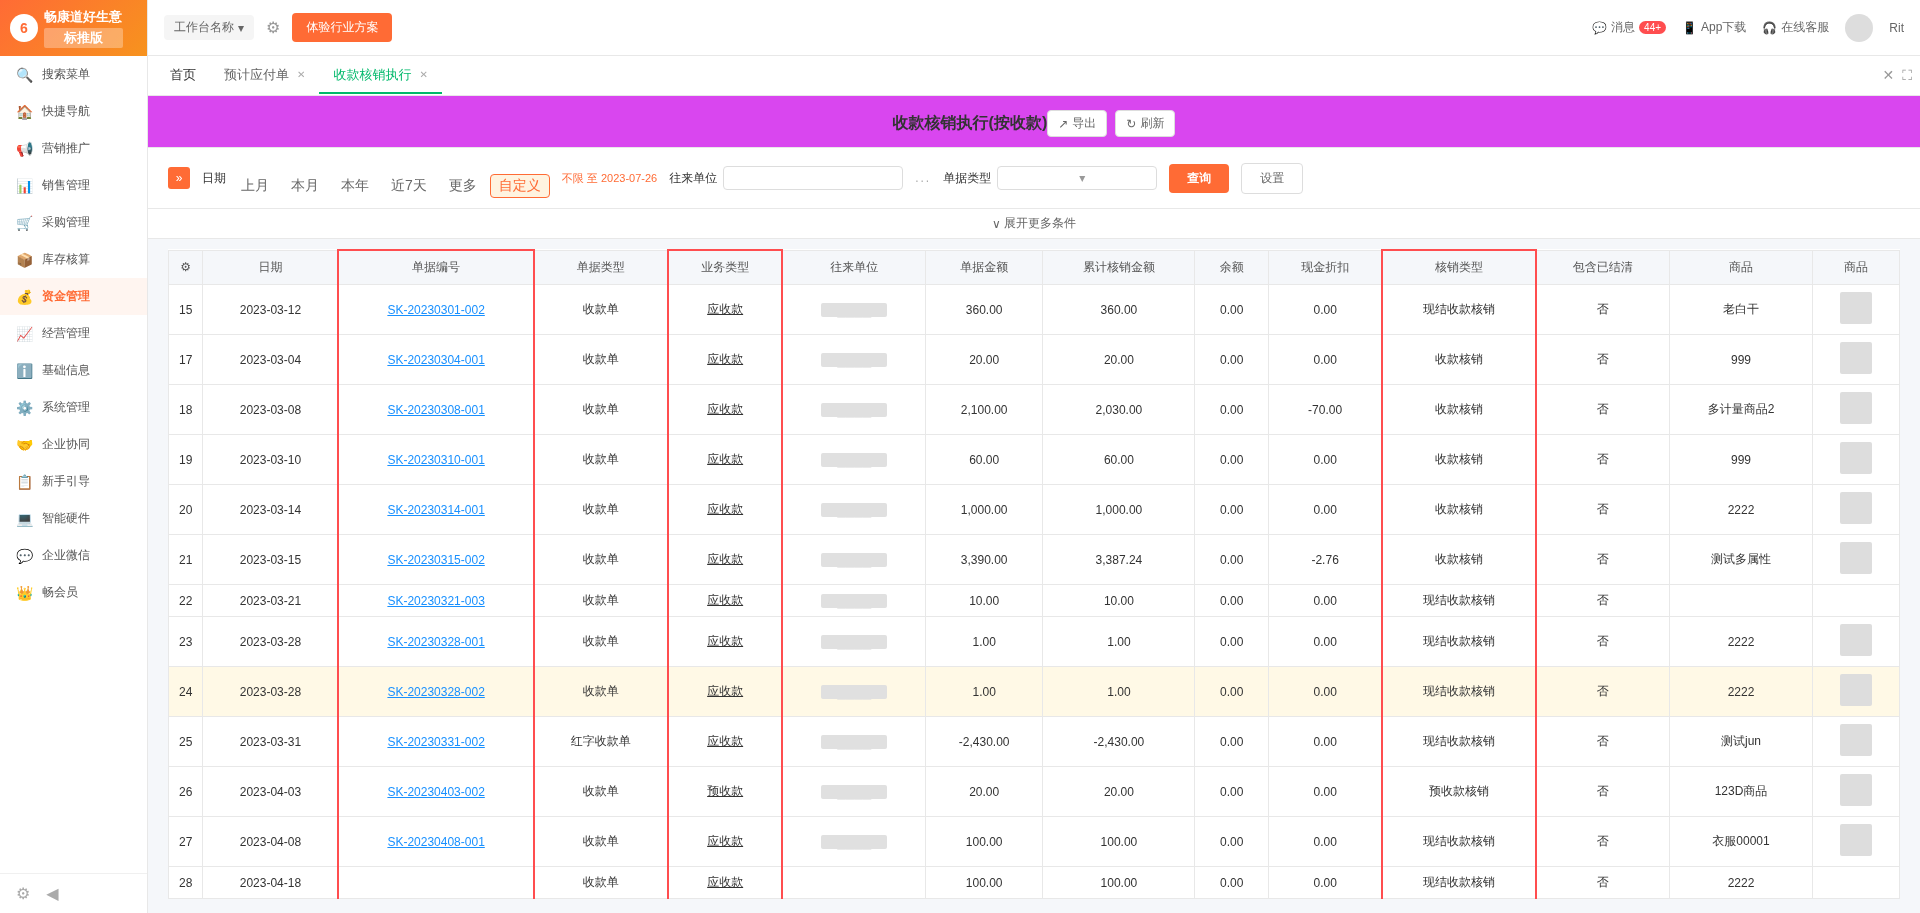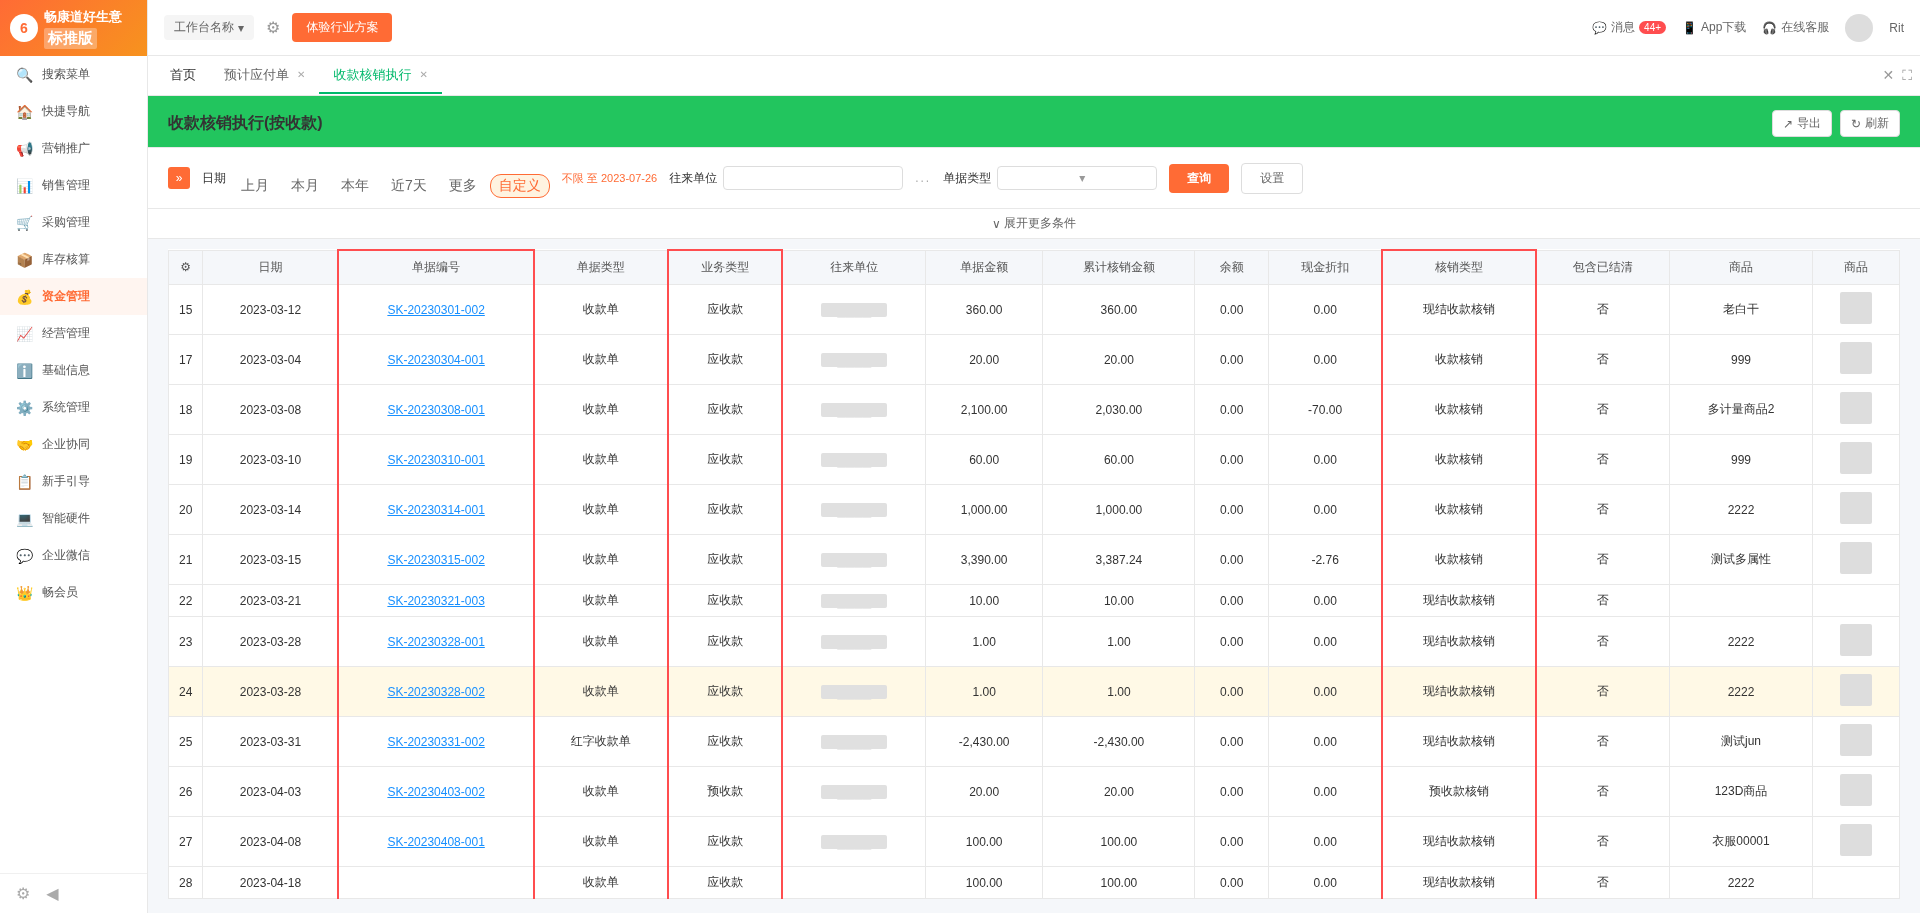--- a/index.html
+++ b/index.html
@@ -27,21 +27,21 @@
     }
     .sidebar-logo .logo-icon {
       width: 28px; height: 28px;
       background: #fff;
       border-radius: 50%;
       display: flex; align-items: center; justify-content: center;
       color: #ff6b35;
       font-size: 14px;
       font-weight: bold;
     }
-    .sidebar-logo .edition { font-size: 15px; background: rgba(255,255,255,0.3); padding: 1px 4px; border-radius: 2px; margin-top: 2px; display: inline-block; }
+    .sidebar-logo .edition { font-size: 13px; background: rgba(255,255,255,0.3); padding: 1px 20px; border-radius: 2px; margin-top: 2px; display: inline-block; }
     .sidebar-nav { flex: 1; overflow-y: auto; }
     .sidebar-item {
       display: flex; align-items: center; gap: 8px;
       padding: 10px 16px;
       color: #555;
       cursor: pointer;
       transition: background 0.2s;
     }
     .sidebar-item.active { background: #fff5f0; color: #ff6b35; font-weight: bold; }
     .sidebar-item .nav-icon { font-size: 14px; width: 18px; text-align: center; }
@@ -101,23 +101,23 @@
     .tab.active { color: #00b96b; border-bottom: 2px solid #00b96b; font-weight: 500; }
     .tab .close-tab { font-size: 10px; color: #aaa; margin-left: 4px; }
     .tab.home { color: #333; }
     .tab-actions { margin-left: auto; display: flex; gap: 8px; color: #999; font-size: 14px; cursor: pointer; }
 
     
     .page-content { flex: 1; background: #f5f7fa; overflow: hidden; display: flex; flex-direction: column; padding: 0; }
 
     
     .page-header {
-      background: #22c55e;
+      background: #d946ef;
       padding: 14px 20px 10px;
-      display: flex; align-items: center; justify-content: space-between;
+      display: flex; align-items: center; justify-content: center;
       border-bottom: 1px solid #e8e8e8;
     }
     .page-title { font-size: 16px; font-weight: bold; color: #333; }
     .page-actions { display: flex; gap: 8px; }
     .btn-export {
       display: flex; align-items: center; gap: 4px;
       border: 1px solid #ddd; background: #fff;
       padding: 4px 10px; border-radius: 4px; font-size: 12px; color: #666; cursor: pointer;
     }
     .btn-refresh {
@@ -141,21 +141,21 @@
     }
     .filter-section { display: flex; align-items: center; gap: 6px; }
     .filter-label { color: #333; font-size: 12px; }
     .filter-date-options { display: flex; gap: 4px; }
     .filter-date-btn {
       padding: 2px 8px; font-size: 14px; color: #666;
       border: 1px solid transparent; border-radius: 3px; cursor: pointer; margin-top: 16px;
     }
     .filter-date-btn.custom {
       background: #fff3e0; color: #ff6b35; border: 1px solid #ff6b35;
-      padding: 2px 8px; border-radius: 11px;
+      padding: 2px 8px; border-radius: 4px;
     }
     .filter-input {
       border: 1px solid #ddd; border-radius: 4px; padding: 4px 8px; font-size: 12px;
       min-width: 180px; color: #999;
     }
     .filter-dots { color: #aaa; letter-spacing: 2px; }
     .filter-select-wrap {
       display: flex; align-items: center; gap: 4px;
       border: 1px solid #ddd; border-radius: 4px; padding: 4px 8px; min-width: 160px;
       background: #fff; cursor: pointer;
@@ -199,21 +199,21 @@
       color: #333;
       white-space: nowrap;
     }
     .data-table tbody tr.highlighted { background: #fff9e6; }
     .link-cell { color: #1890ff; cursor: pointer; text-decoration: underline; }
     .negative { color: #ff4d4f; }
     .highlight-neg { color: #ff4d4f; }
     .col-settings { width: 28px; cursor: pointer; color: #666; }
     
     .col-doc-no { border-left: 2px solid #ff4d4f !important; border-right: 2px solid #ff4d4f !important; }
-    .col-biz-type { border-left: 2px solid #ff4d4f !important; border-right: 2px solid #ff4d4f !important; }
+    .col-biz-type { border-left: 2px solid #ff4d4f !important; border-right: 2px solid #ff4d4f !important; text-decoration: underline; }
     .col-cancel-type { border-left: 2px solid #ff4d4f !important; border-right: 2px solid #ff4d4f !important; }
     .th-doc-no { border-left: 2px solid #ff4d4f !important; border-right: 2px solid #ff4d4f !important; border-top: 2px solid #ff4d4f !important; }
     .th-biz-type { border-left: 2px solid #ff4d4f !important; border-right: 2px solid #ff4d4f !important; border-top: 2px solid #ff4d4f !important; }
     .th-cancel-type { border-left: 2px solid #ff4d4f !important; border-right: 2px solid #ff4d4f !important; border-top: 2px solid #ff4d4f !important; }
 
     
     .table-area::-webkit-scrollbar { height: 6px; width: 6px; }
     .table-area::-webkit-scrollbar-thumb { background: #ccc; border-radius: 3px; }
   </style>
 </head>

